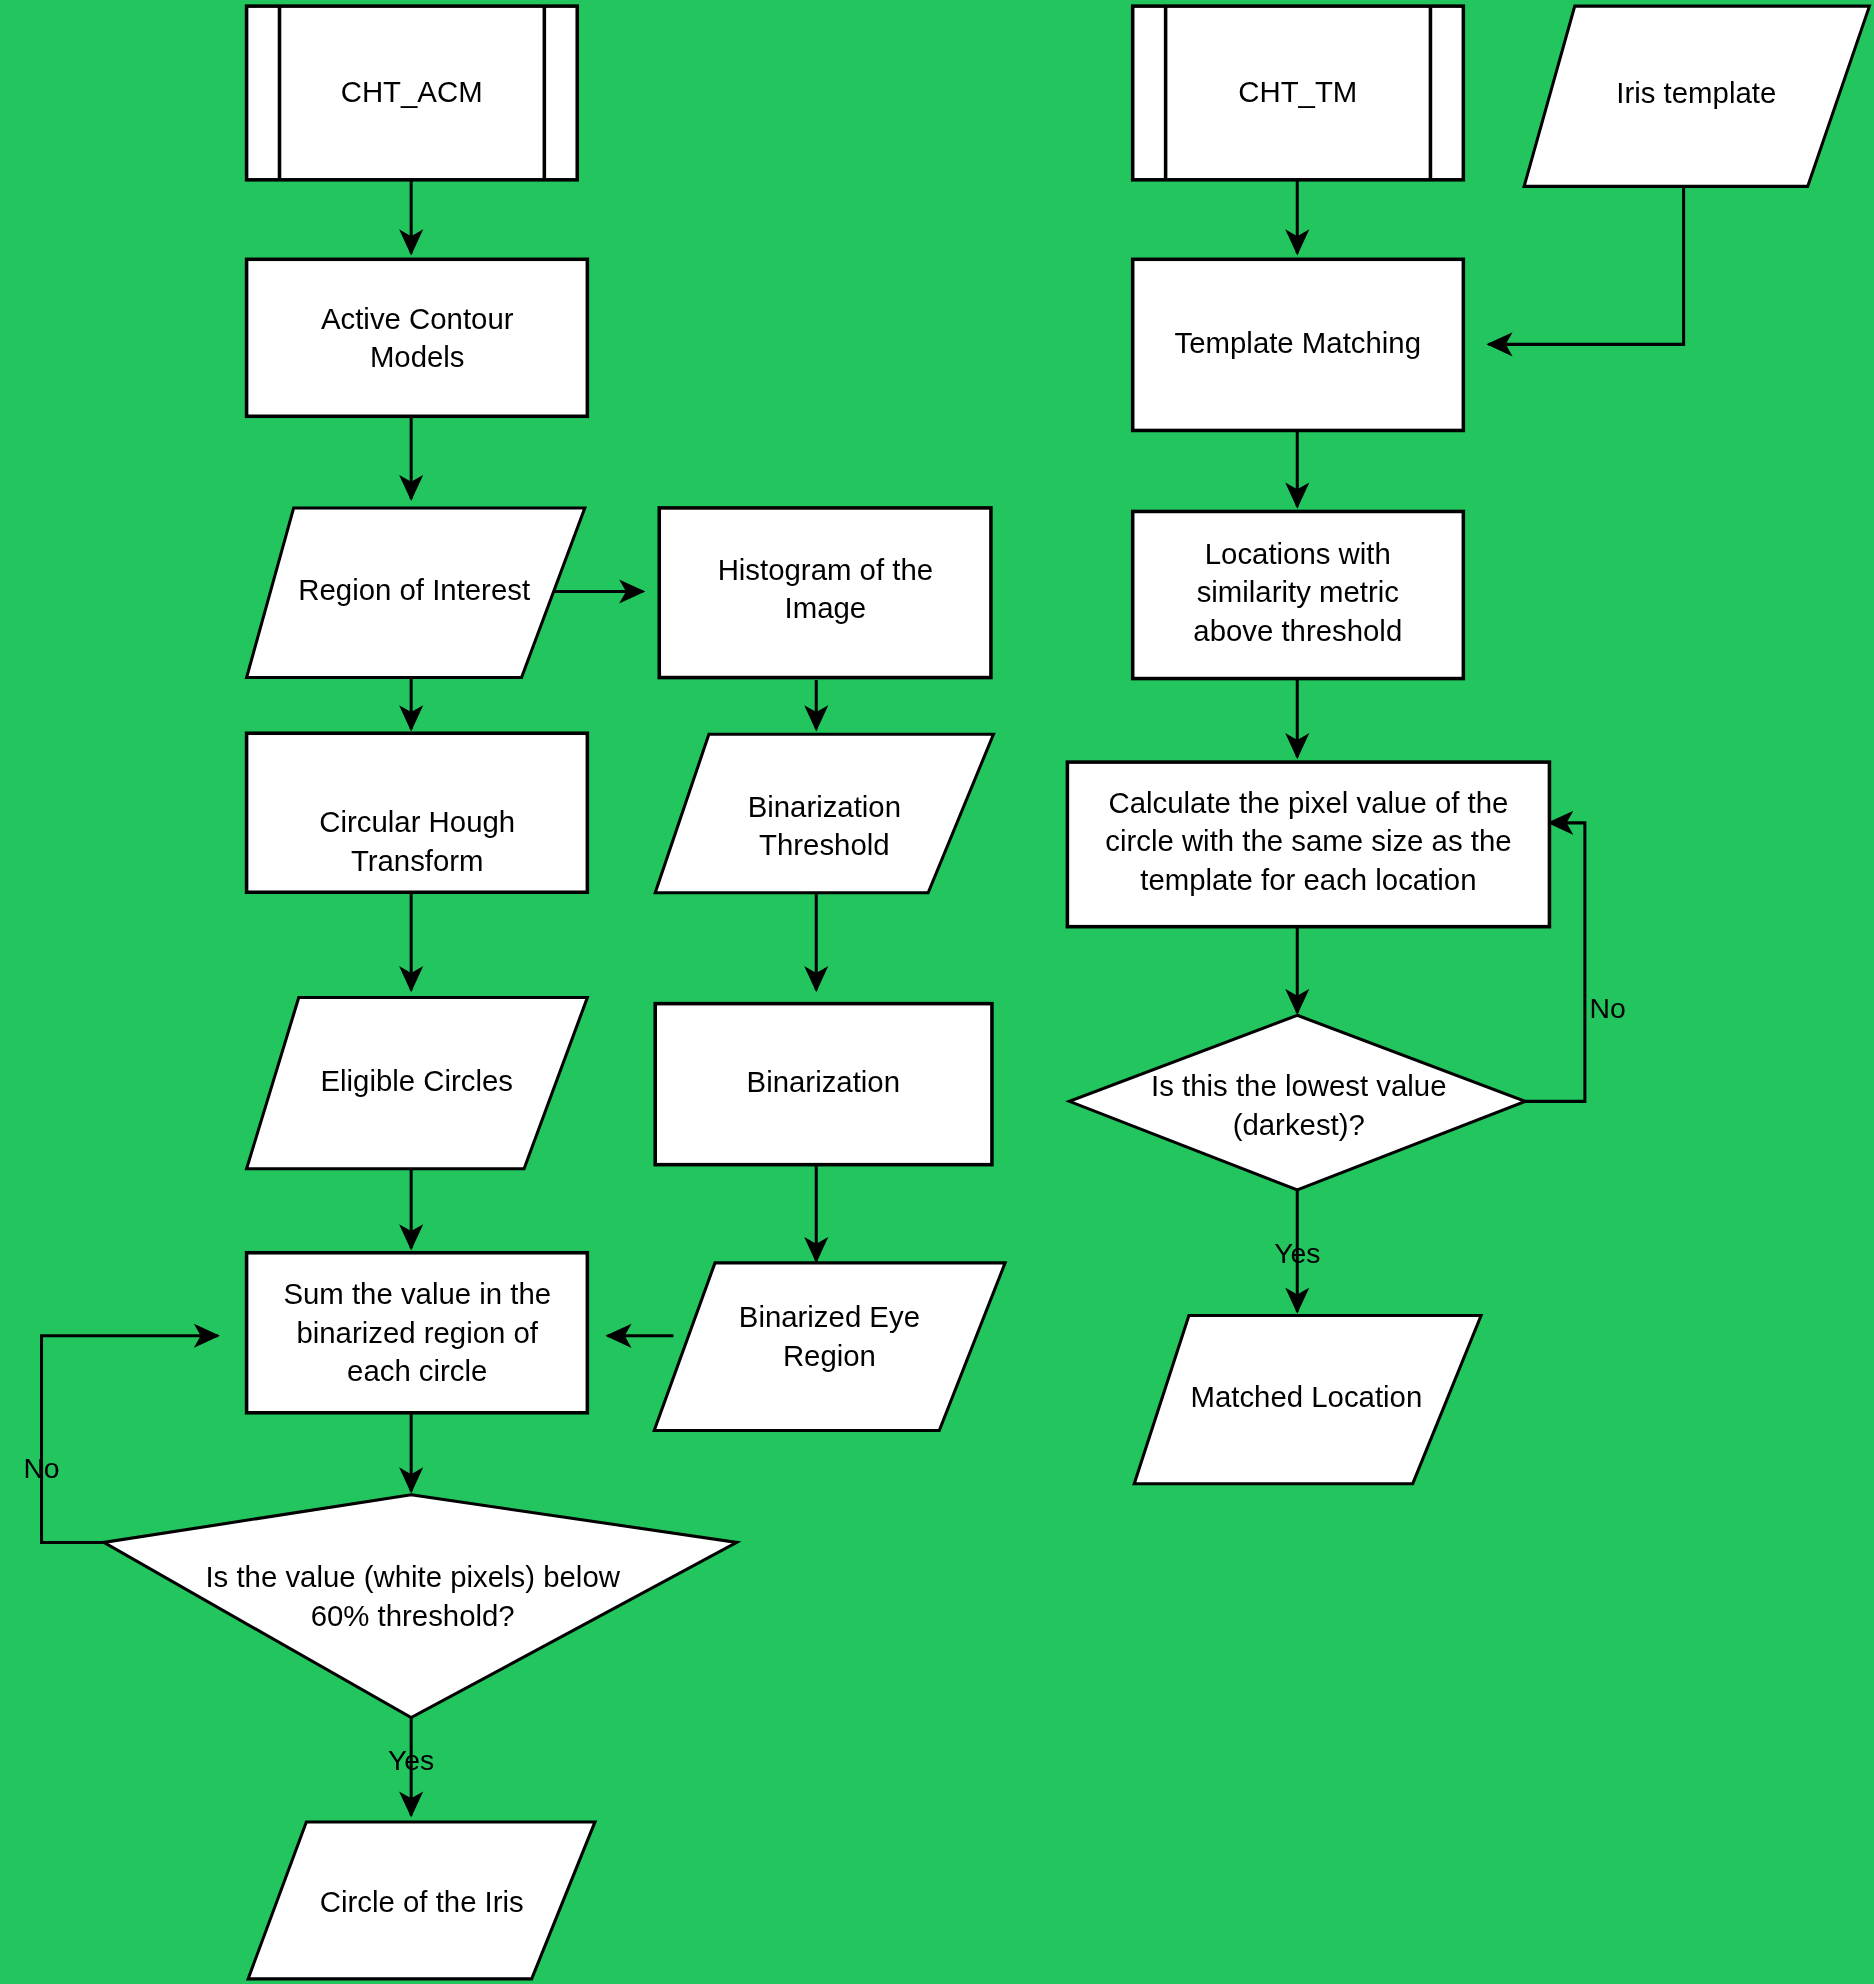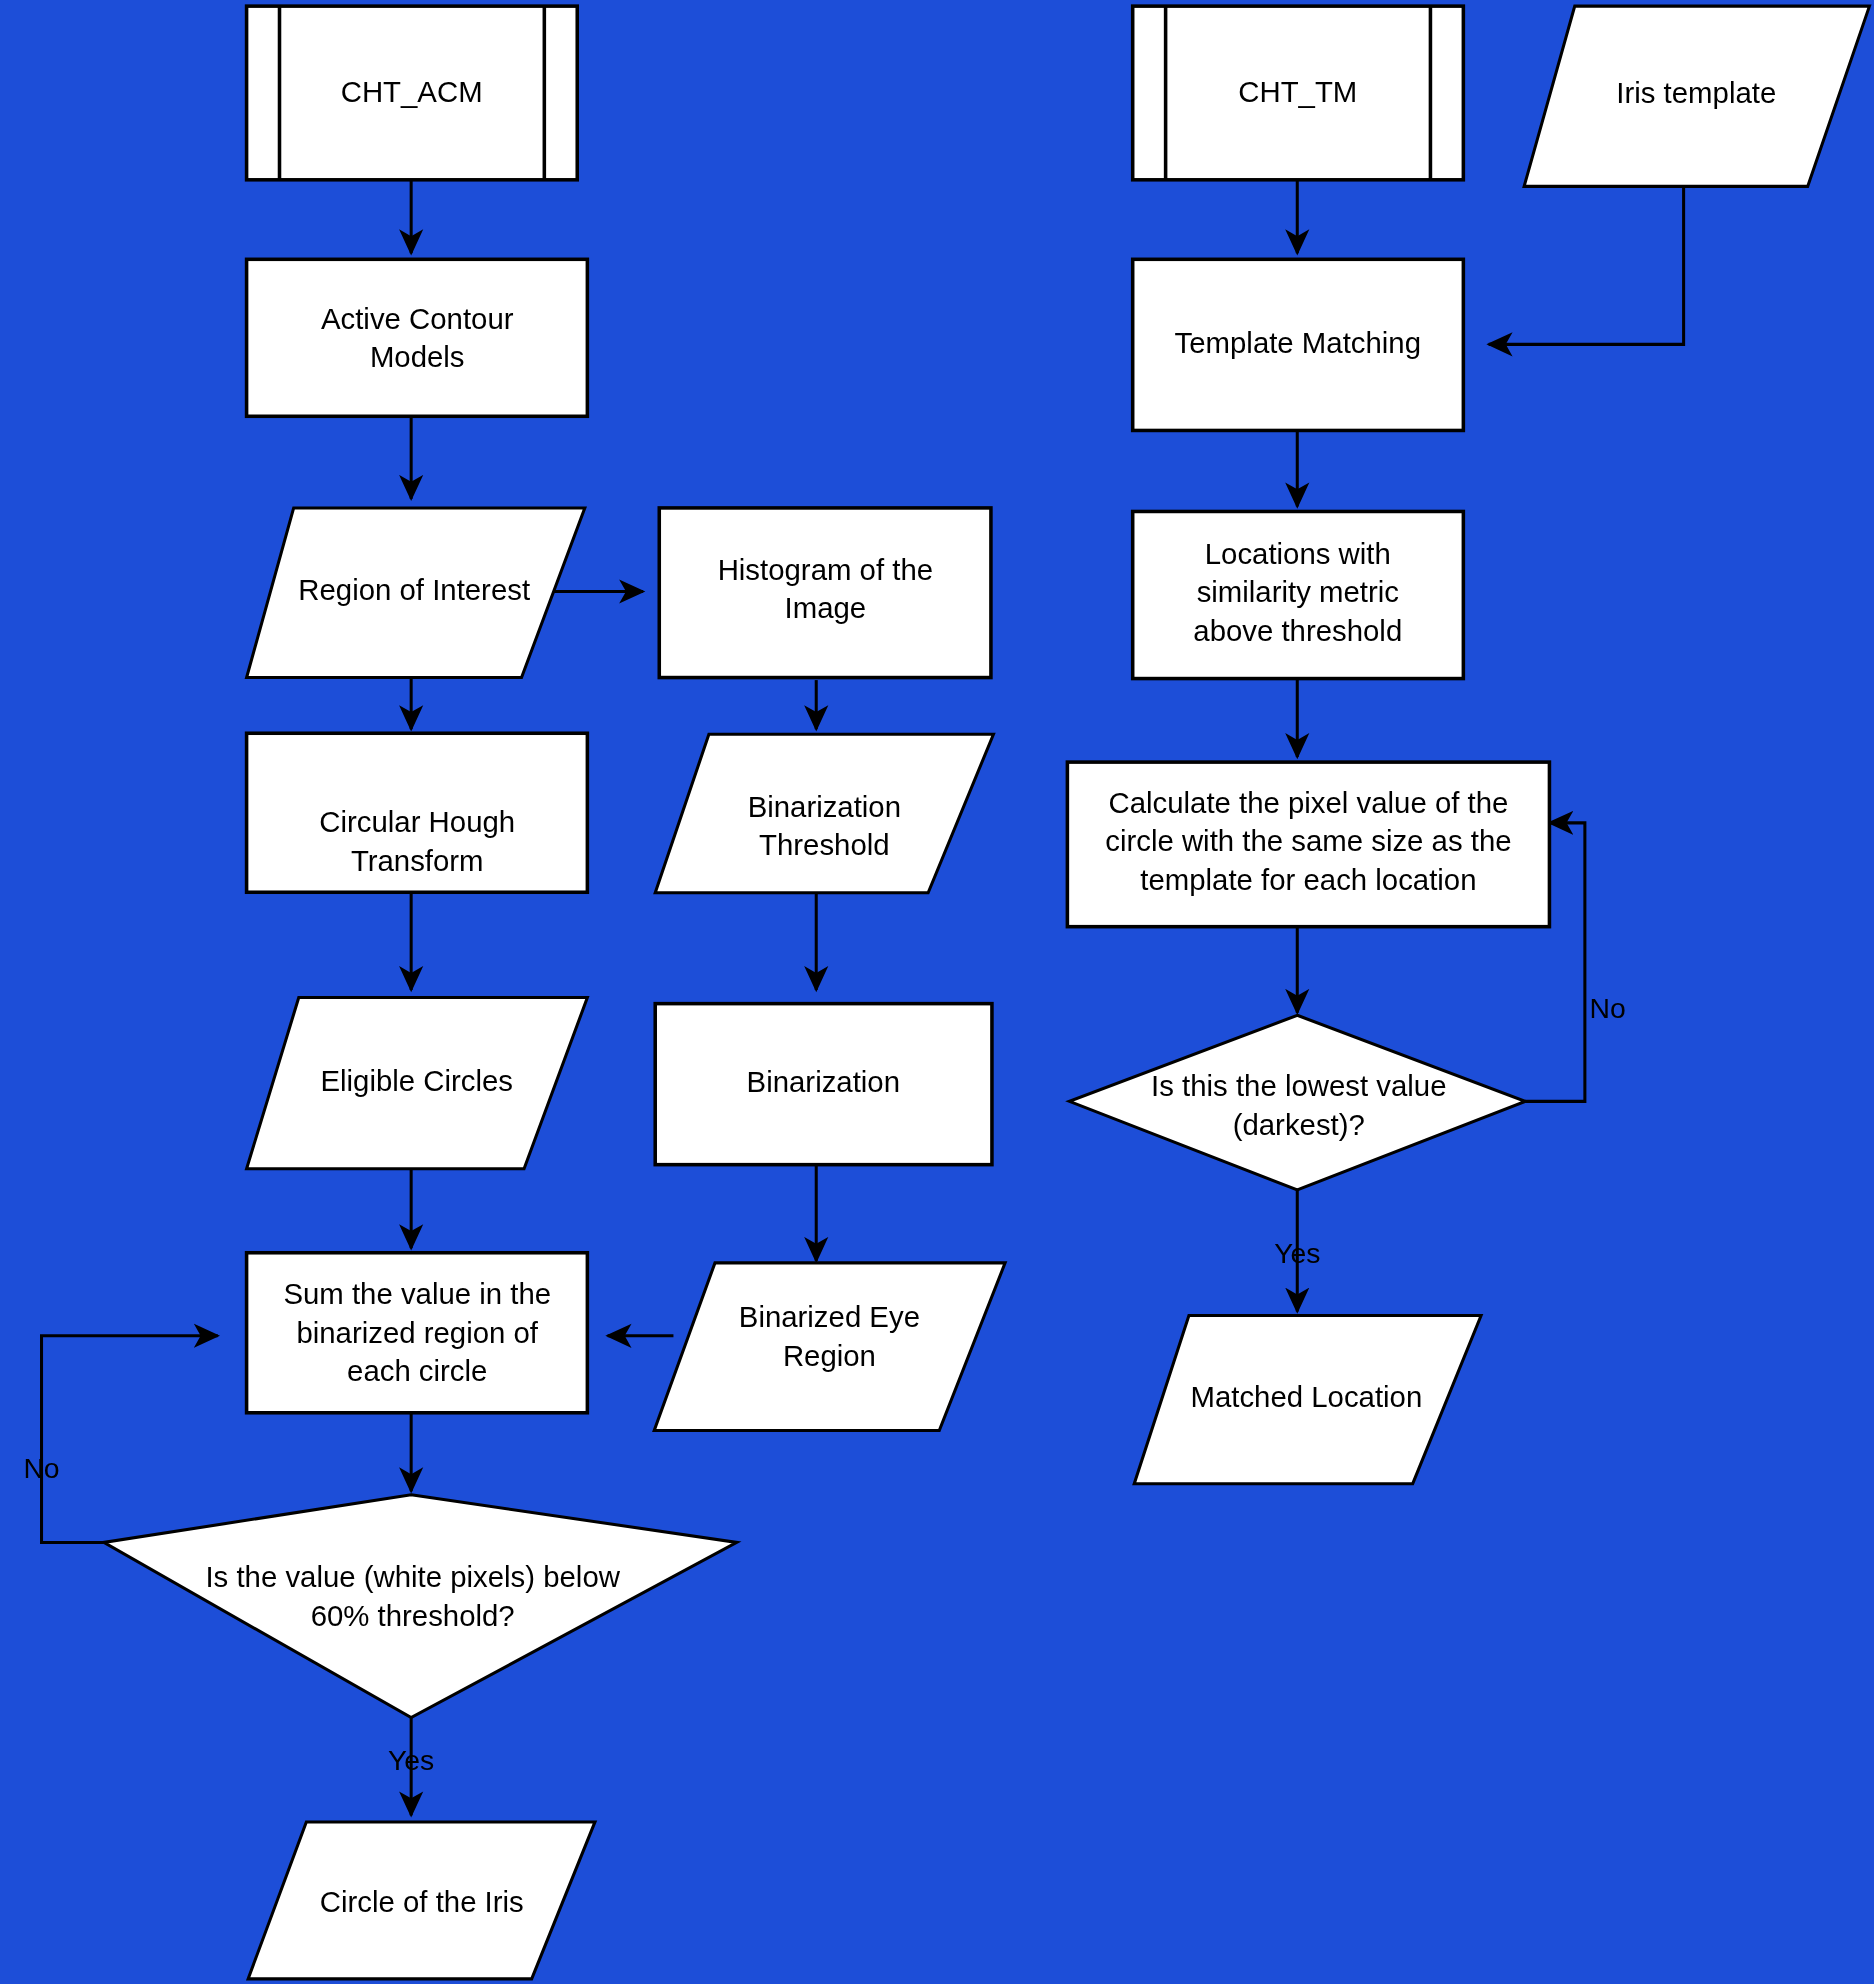--- a/index.html
+++ b/index.html
@@ -4,21 +4,21 @@
 <style>
   html, body {
     margin: 0;
     padding: 0;
     background: #ffffff;
   }
   #flowchart-root {
     width: 1874px;
     height: 1985px;
     position: relative;
-    background: #1d4ed8;
+    background: #22c55e;
     font-family: "Liberation Sans", sans-serif;
   }
   svg#flow-svg {
     display: block;
     width: 1874px;
     height: 1985px;
   }
   .shape-outline {
     fill: #ffffff;
     stroke: #000000;

